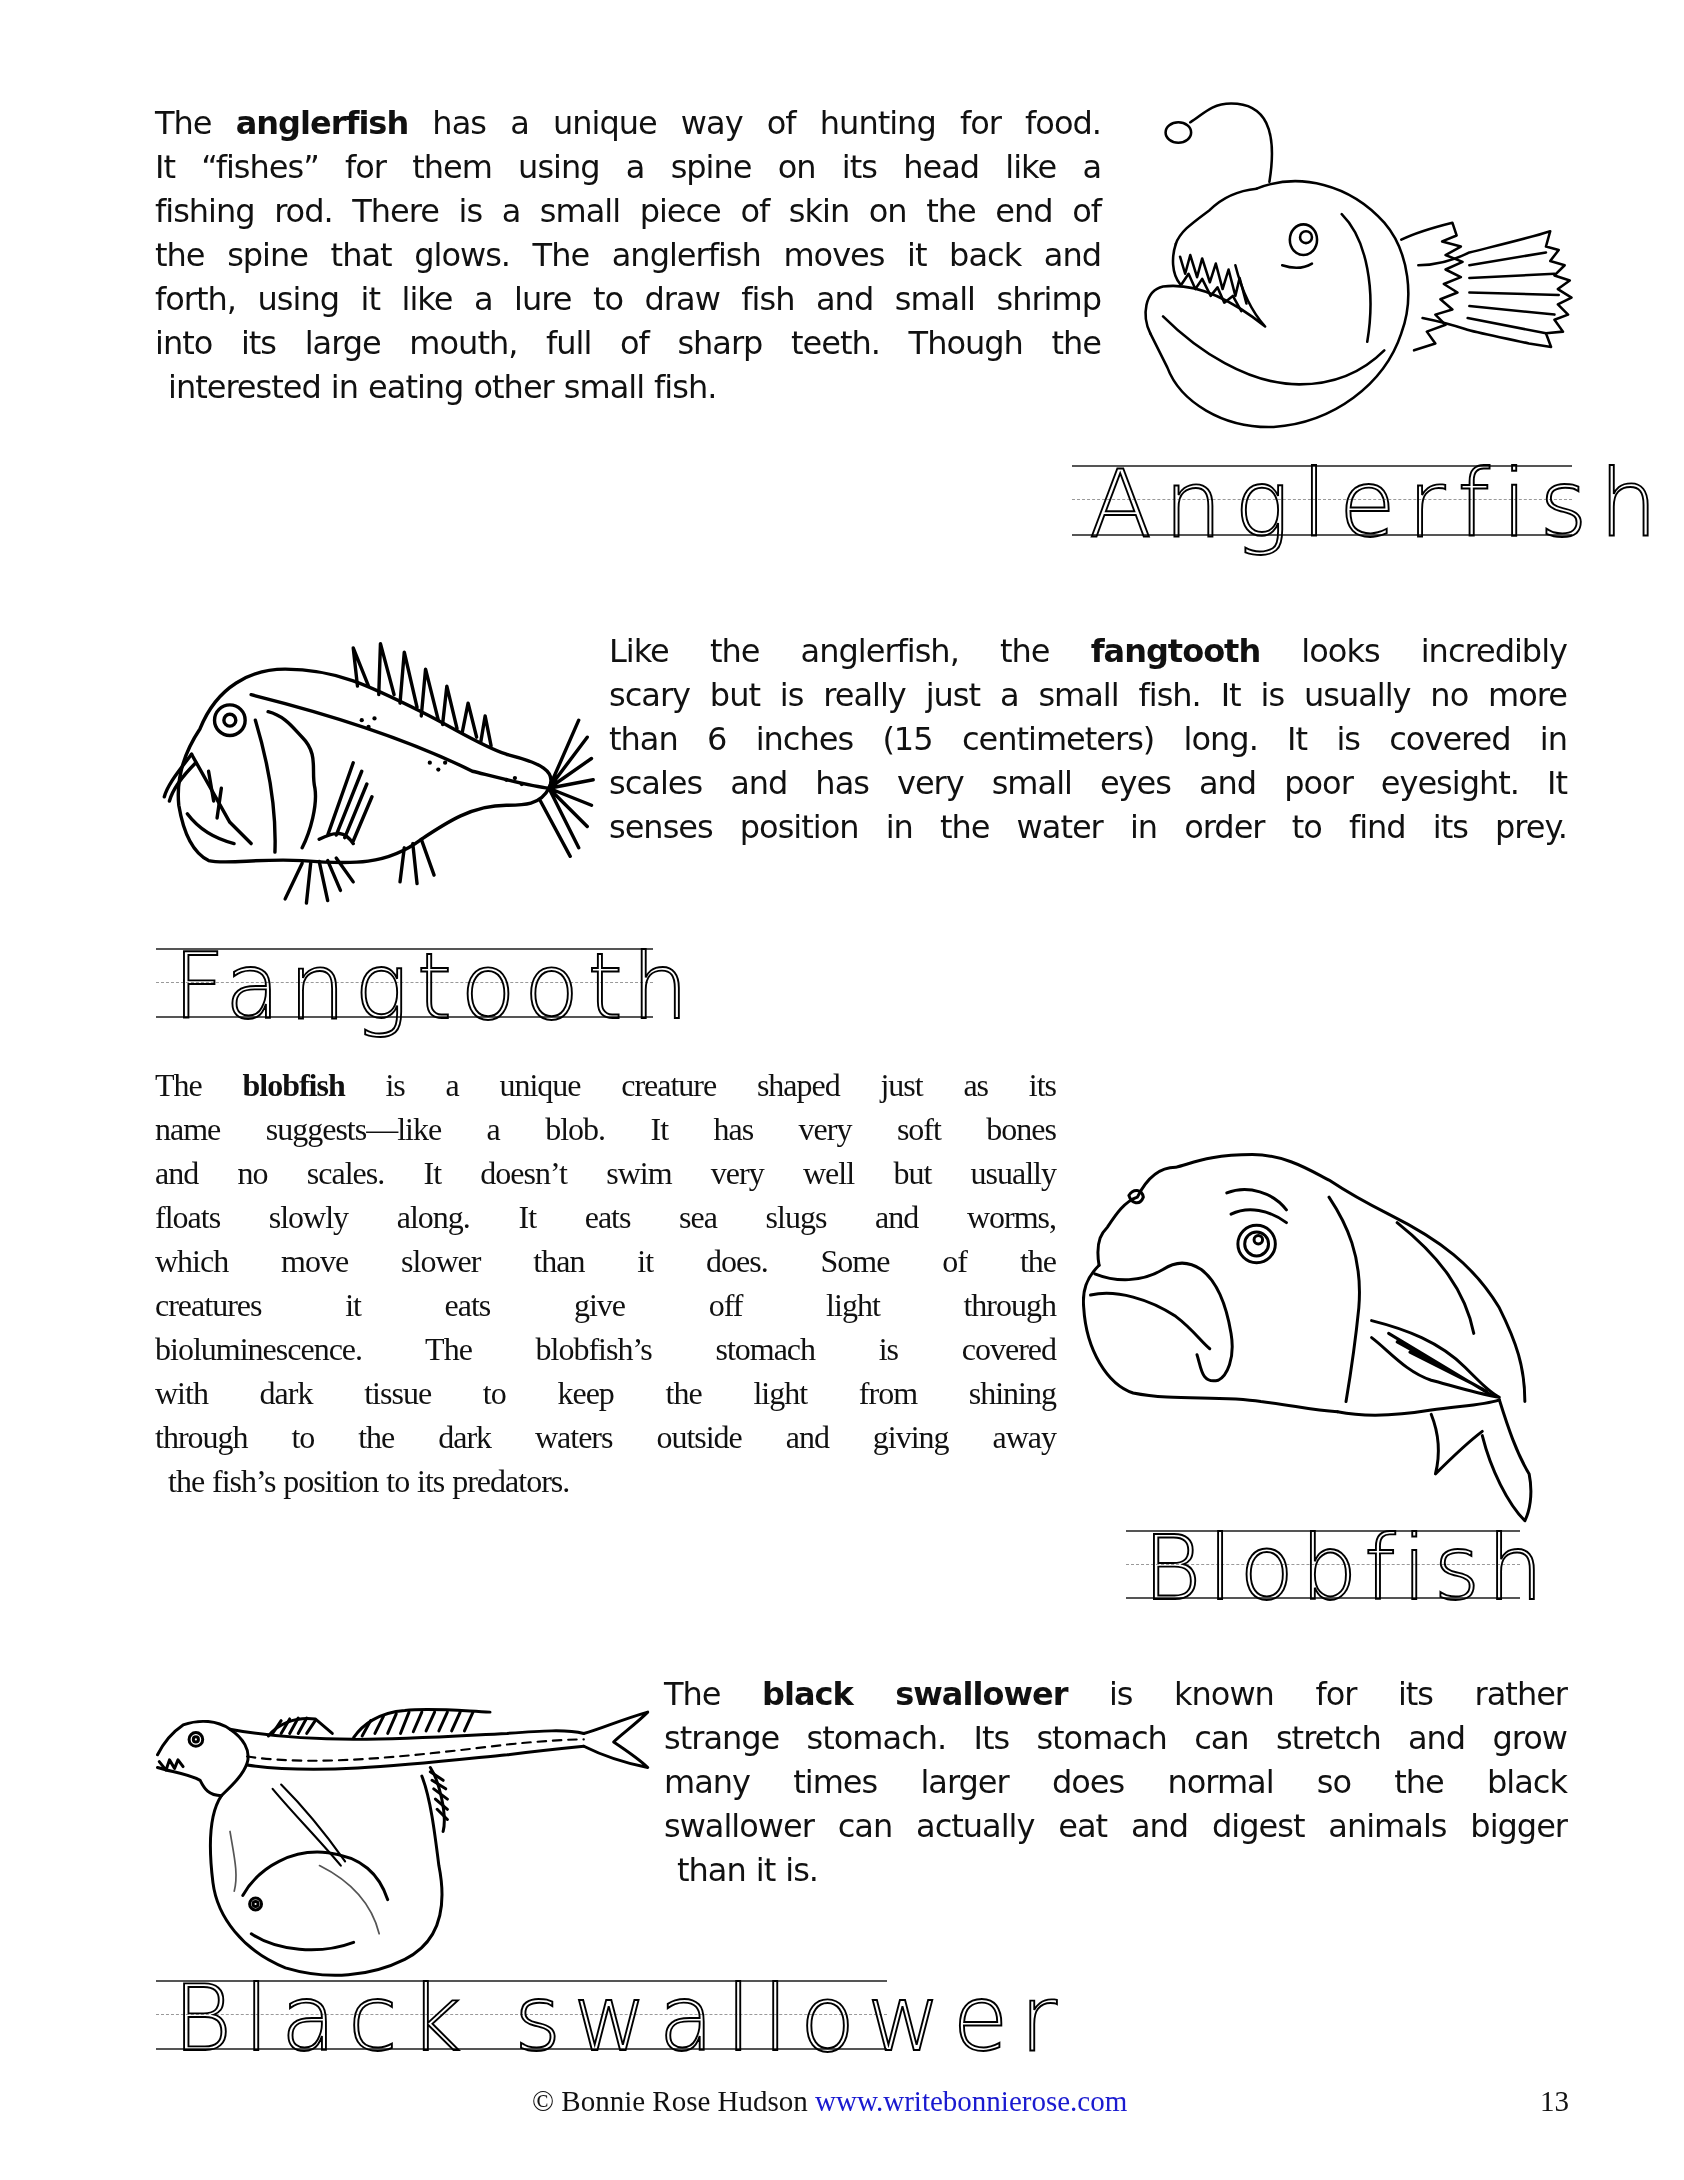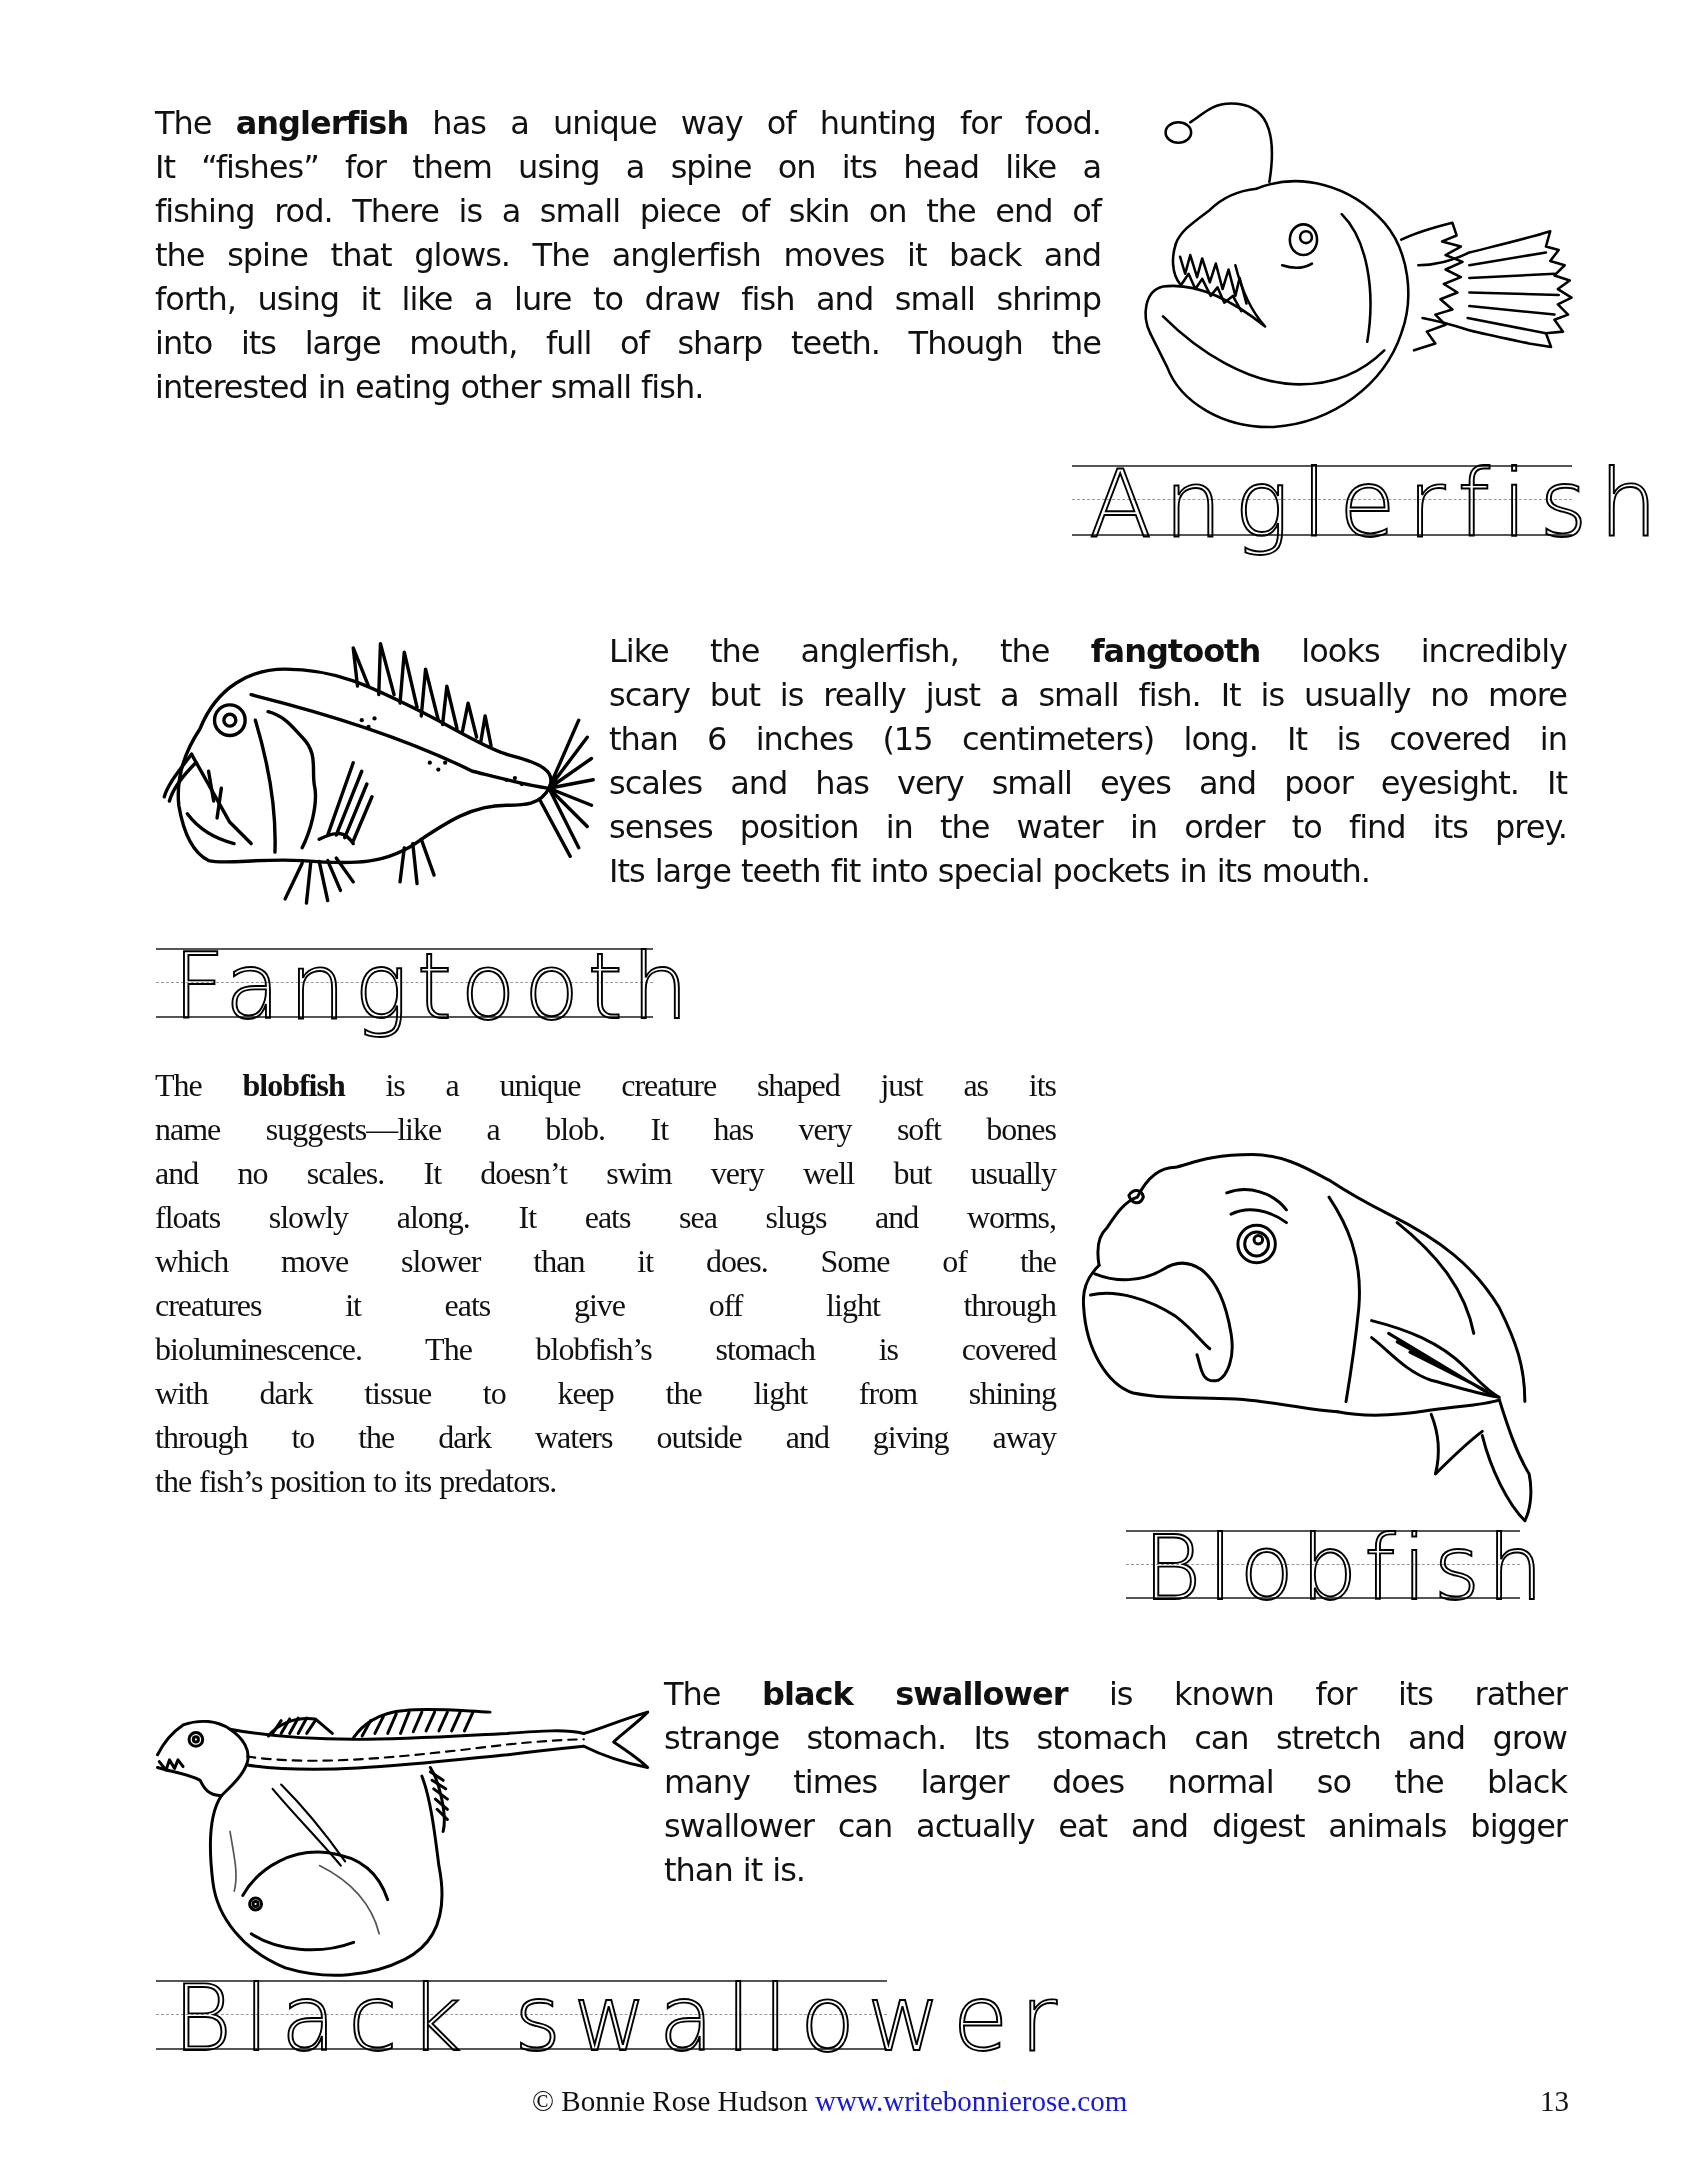--- a/index.html
+++ b/index.html
@@ -9,21 +9,21 @@
     font-family: "DejaVu Sans", sans-serif;
     font-size: 32px;
     line-height: 44px;
     text-align: justify;
     letter-spacing: -1px;
     word-spacing: 0.9px;
     color: #111;
   }
   .para b { font-weight: bold; }
   .para .line { display: block; text-align: justify; text-align-last: justify; height: 44px; white-space: nowrap; overflow: visible; }
-  .para .line.last { text-align-last: left; }
+  .para .line.last { text-align-last: left; margin-left: 13px; }
   .illus { position: absolute; }
   .illus svg { width: 100%; height: 100%; display: block; }
   .trace { position: absolute; }
   .trace .top-line, .trace .base-line { position: absolute; left: 0; right: 0; height: 0; border-top: 2.6px solid #555; }
   .trace .mid-line { position: absolute; left: 0; right: 0; height: 0; border-top: 1.7px dashed #999; }
   .trace .word {
     position: absolute; left: 0; right: 0;
     font-family: "DejaVu Sans", sans-serif;
     font-weight: 200;
     color: transparent;
@@ -130,21 +130,20 @@
     </g>
   </svg>
 </div>
 
 <div class="para" style="left:609px; top:629px; width:958px;">
   <span class="line"><span>Like the anglerfish, the </span><b>fangtooth</b><span> looks incredibly</span></span>
   <span class="line">scary but is really just a small fish. It is usually no more</span>
   <span class="line">than 6 inches (15 centimeters) long. It is covered in</span>
   <span class="line">scales and has very small eyes and poor eyesight. It</span>
   <span class="line">senses position in the water in order to find its prey.</span>
-  <span class="line last">Its large teeth fit into special pockets in its mouth.</span>
 </div>
 
 <div class="trace" style="left:156px; top:948px; width:497px; height:94px;">
   <div class="top-line" style="top:0px;"></div>
   <div class="mid-line" style="top:34px;"></div>
   <div class="base-line" style="top:68px;"></div>
   <div class="word" style="top:-13.6px; font-size:90px; letter-spacing:8.5px;">Fangtooth</div>
 </div>
 
 <div class="para" style="left:155px; top:1063px; width:901px;font-family:Liberation Serif, serif;">

